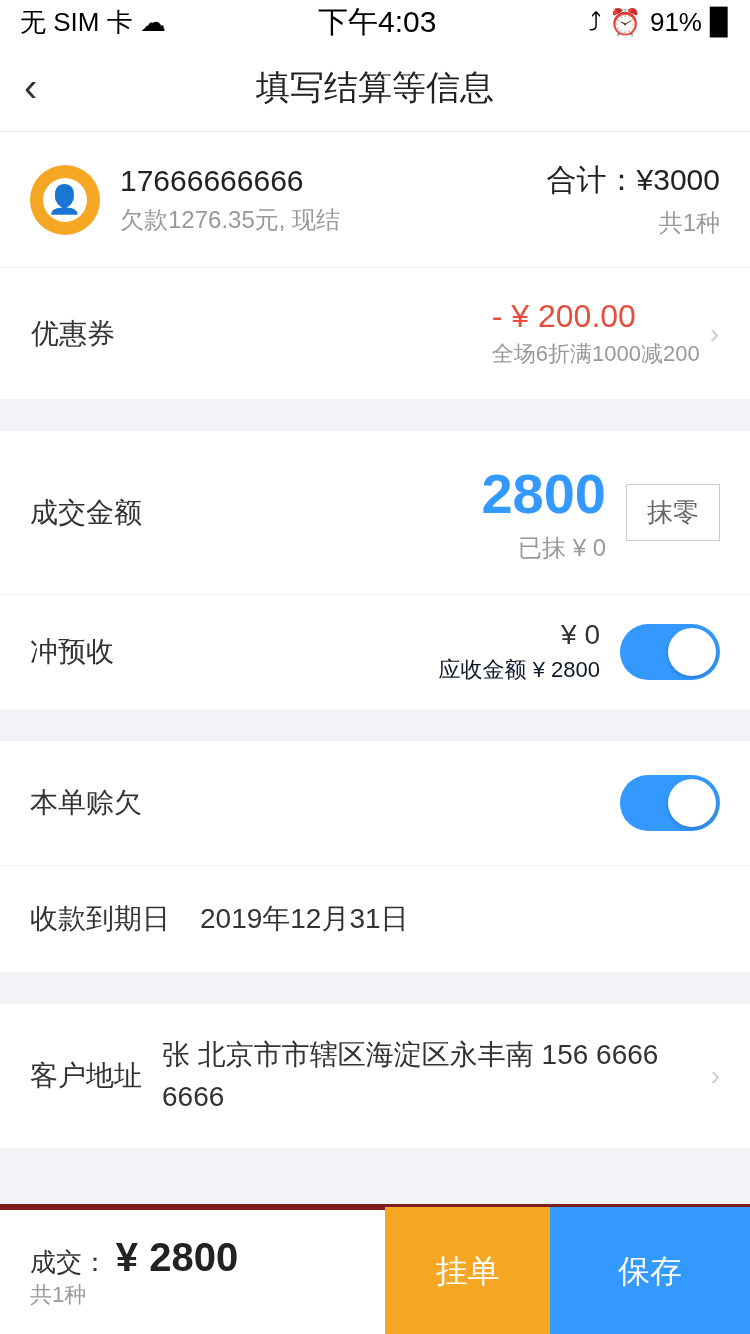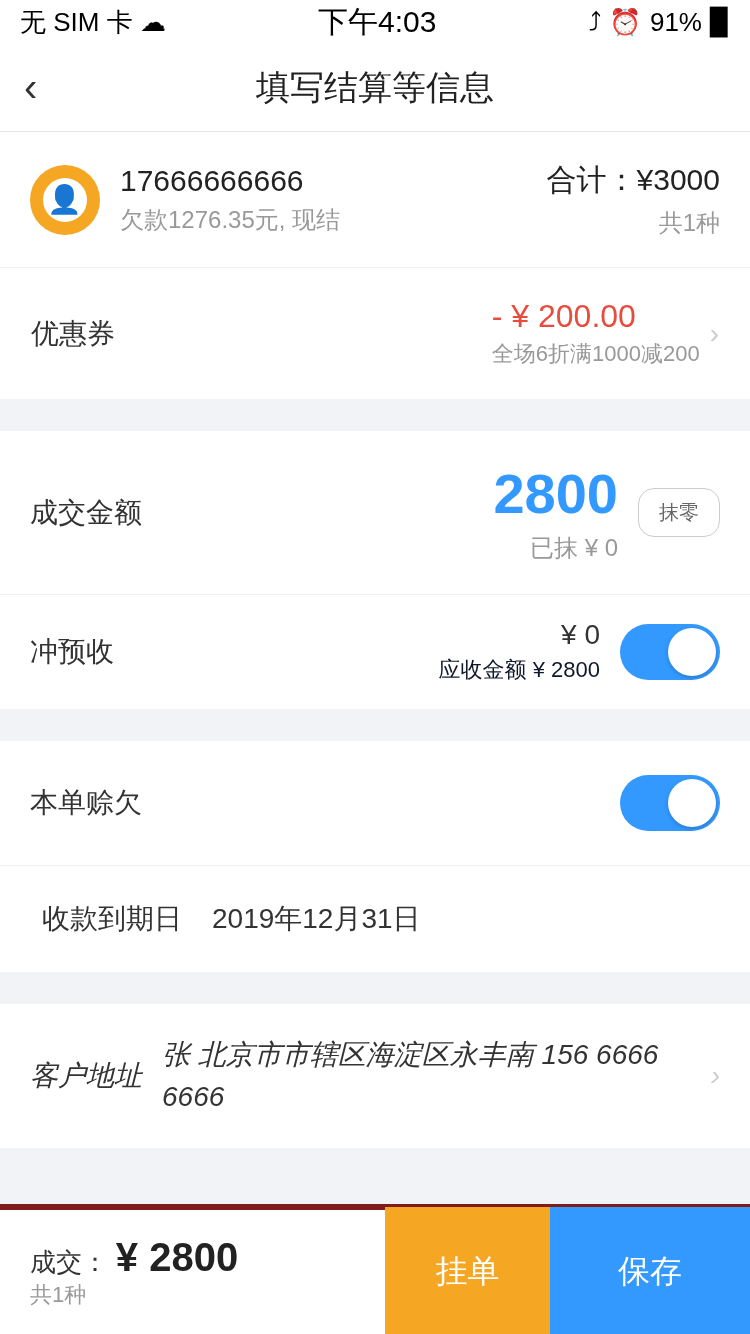--- a/index.html
+++ b/index.html
@@ -123,23 +123,23 @@
       align-items: center;
       justify-content: space-between;
       padding: 30px 30px;
     }
     .deal-label { font-size: 28px; color: #333; }
     .deal-right { display: flex; align-items: center; gap: 20px; }
     .deal-amount { font-size: 56px; color: #3399ff; font-weight: 600; }
     .deal-sub { font-size: 24px; color: #999; margin-top: 6px; text-align: right; }
     .round-btn {
       border: 1px solid #ccc;
-      border-radius: 16px;
+      border-radius: 0;
       padding: 10px 20px;
-      font-size: 20px;
+      font-size: 26px;
       color: #666;
       background: #fff;
       cursor: pointer;
     }
 
     
     .precharge-row {
       background: #fff;
       display: flex;
       align-items: center;
@@ -181,21 +181,21 @@
       align-items: center;
       justify-content: space-between;
       padding: 34px 30px;
     }
 
     
     .duedate-row {
       background: #fff;
       display: flex;
       align-items: center;
-      padding: 34px 42px;
+      padding: 34px 30px;
       border-top: 1px solid #f0f0f0;
       gap: 30px;
     }
     .duedate-label { font-size: 28px; color: #333; flex-shrink: 0; }
     .duedate-value { font-size: 28px; color: #333; }
 
     
     .section-divider {
       background: #f2f3f7;
       height: 70px;
@@ -212,21 +212,20 @@
     }
     .section-divider-text { font-size: 26px; color: #aaa; }
 
     
     .address-row {
       background: #fff;
       display: flex;
       align-items: center;
       justify-content: flex-end;
       padding: 30px 30px;
-      font-style: italic;
     }
     .address-label { font-size: 28px; color: #333; flex-shrink: 0; margin-right: 20px; }
     .address-value { font-size: 28px; color: #333; flex: 1; line-height: 1.5; }
 
     
     .bottom-space { height: 200px; background: #f2f3f7; }
 
     
     .bottom-bar {
       position: fixed;

